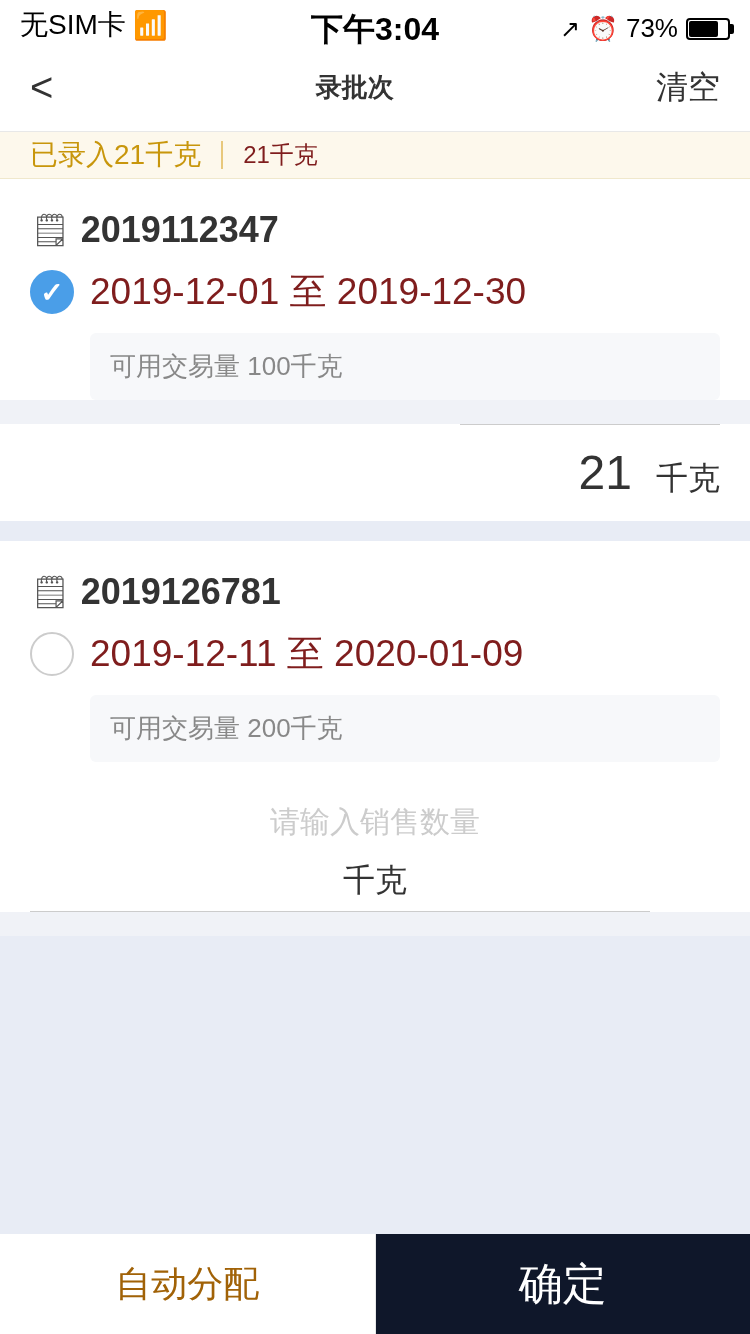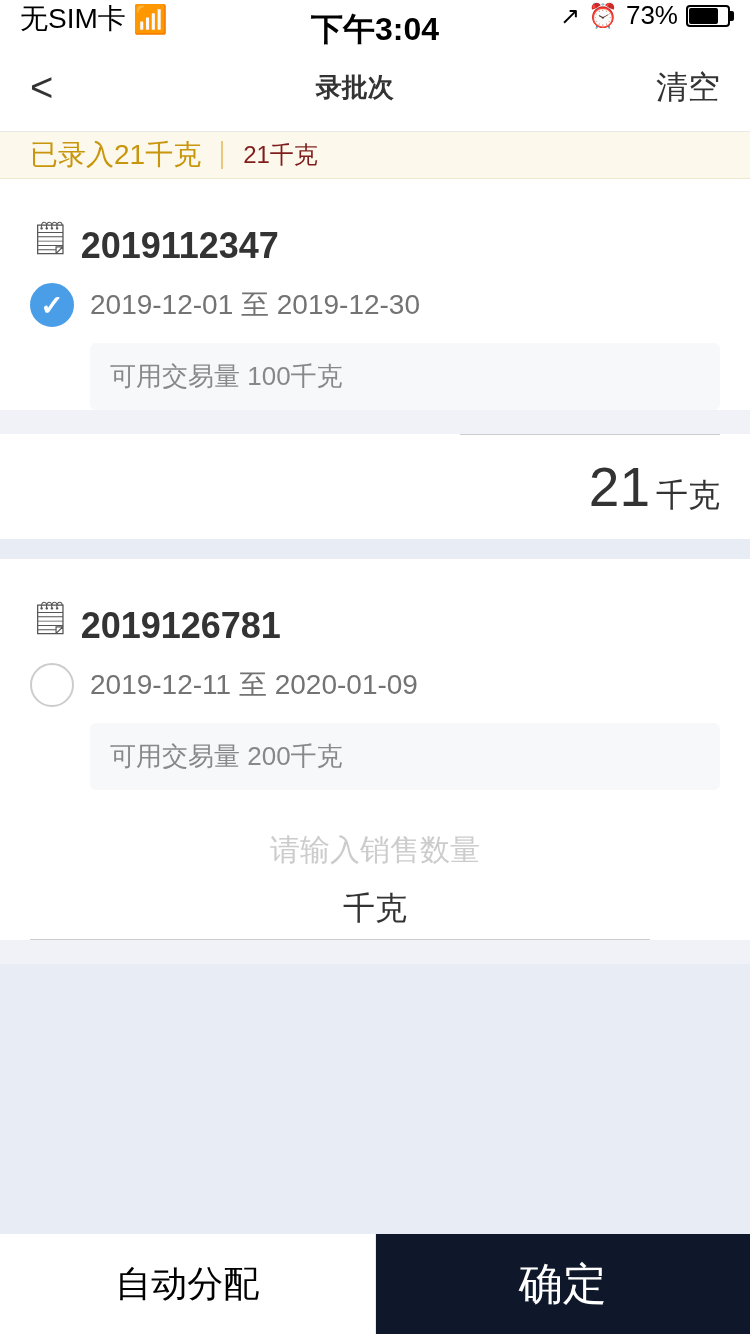--- a/index.html
+++ b/index.html
@@ -11,21 +11,21 @@
       background: #f0f2f7;
       overflow-x: hidden;
     }
 
     
     .status-bar {
       width: 750px;
       height: 44px;
       background: #fff;
       display: flex;
-      align-items: flex-start;
+      align-items: flex-end;
       justify-content: space-between;
       padding: 0 20px;
     }
     .status-left {
       display: flex;
       align-items: center;
       gap: 8px;
       font-size: 28px;
       font-weight: 500;
       color: #000;
@@ -137,21 +137,20 @@
     }
     .batch-icon {
       font-size: 32px;
       margin-right: 10px;
       color: #555;
     }
     .batch-id {
       font-size: 36px;
       font-weight: 600;
       color: #333;
-      margin-top: 16px;
     }
     .batch-date-row {
       display: flex;
       align-items: center;
       gap: 16px;
       margin-bottom: 16px;
     }
     .radio-btn {
       width: 44px;
       height: 44px;
@@ -167,46 +166,46 @@
       background: #4a9ee8;
       border-color: #4a9ee8;
     }
     .radio-btn.checked::after {
       content: '✓';
       color: #fff;
       font-size: 28px;
       font-weight: 700;
     }
     .batch-date {
-      font-size: 28px;
-      color: #737373;
+      font-size: 37px;
+      color: #7f1d1d;
     }
     .batch-info-box {
       background: #f7f8fa;
       border-radius: 6px;
       padding: 16px 20px;
       margin-left: 60px;
       margin-bottom: 24px;
     }
     .batch-info-text {
       font-size: 26px;
       color: #888;
     }
 
     .amount-row {
       display: flex;
       align-items: baseline;
       justify-content: flex-end;
       padding: 20px 30px;
     }
     .amount-value {
-      font-size: 55px;
+      font-size: 48px;
       font-weight: 500;
       color: #333;
-      margin-right: 6px;
+      margin-right: 24px;
     }
     .amount-unit-label {
       font-size: 32px;
       color: #333;
     }
 
     
     .section-separator {
       height: 20px;
       background: #e8ecf5;
@@ -233,21 +232,21 @@
       position: fixed;
       bottom: 0;
       left: 0;
     }
     .bottom-btn-left {
       flex: 1;
       display: flex;
       align-items: center;
       justify-content: center;
       font-size: 36px;
-      color: #000000;
+      color: #a16207;
       cursor: pointer;
       border-right: 1px solid #e8e8e8;
     }
     .bottom-btn-right {
       flex: 1;
       display: flex;
       align-items: center;
       justify-content: center;
       font-size: 44px;
       color: #fff;

